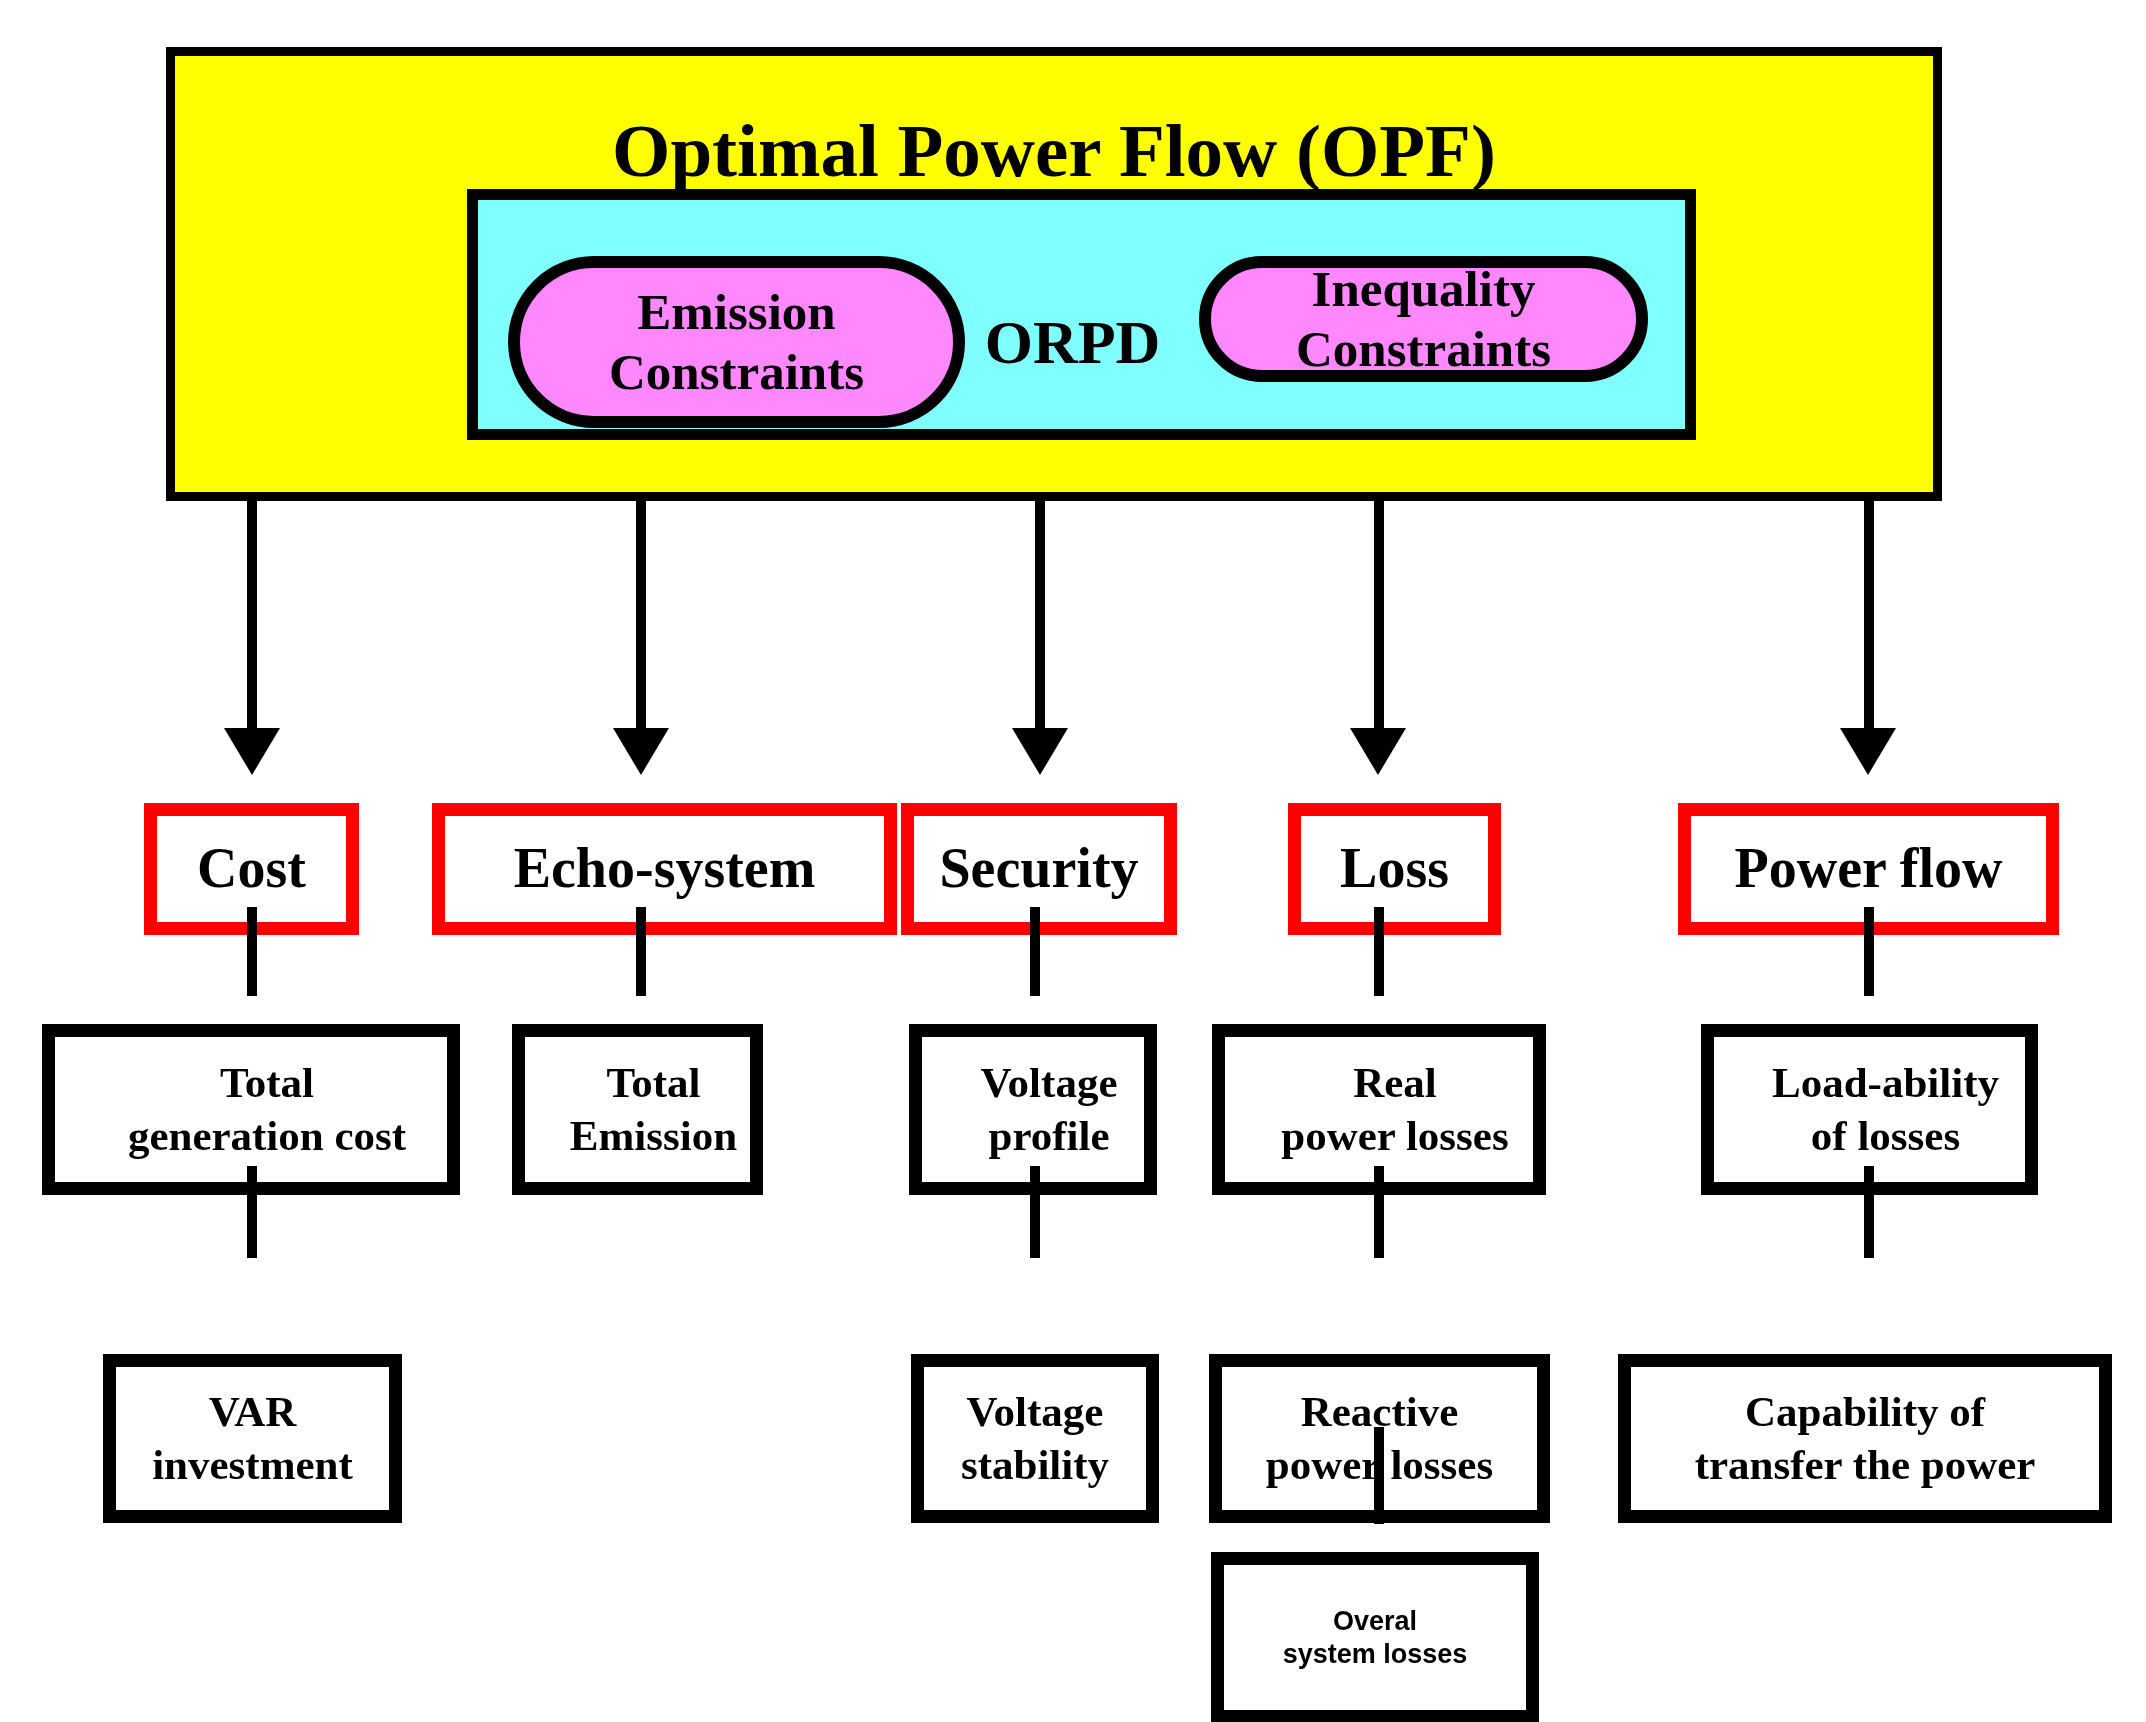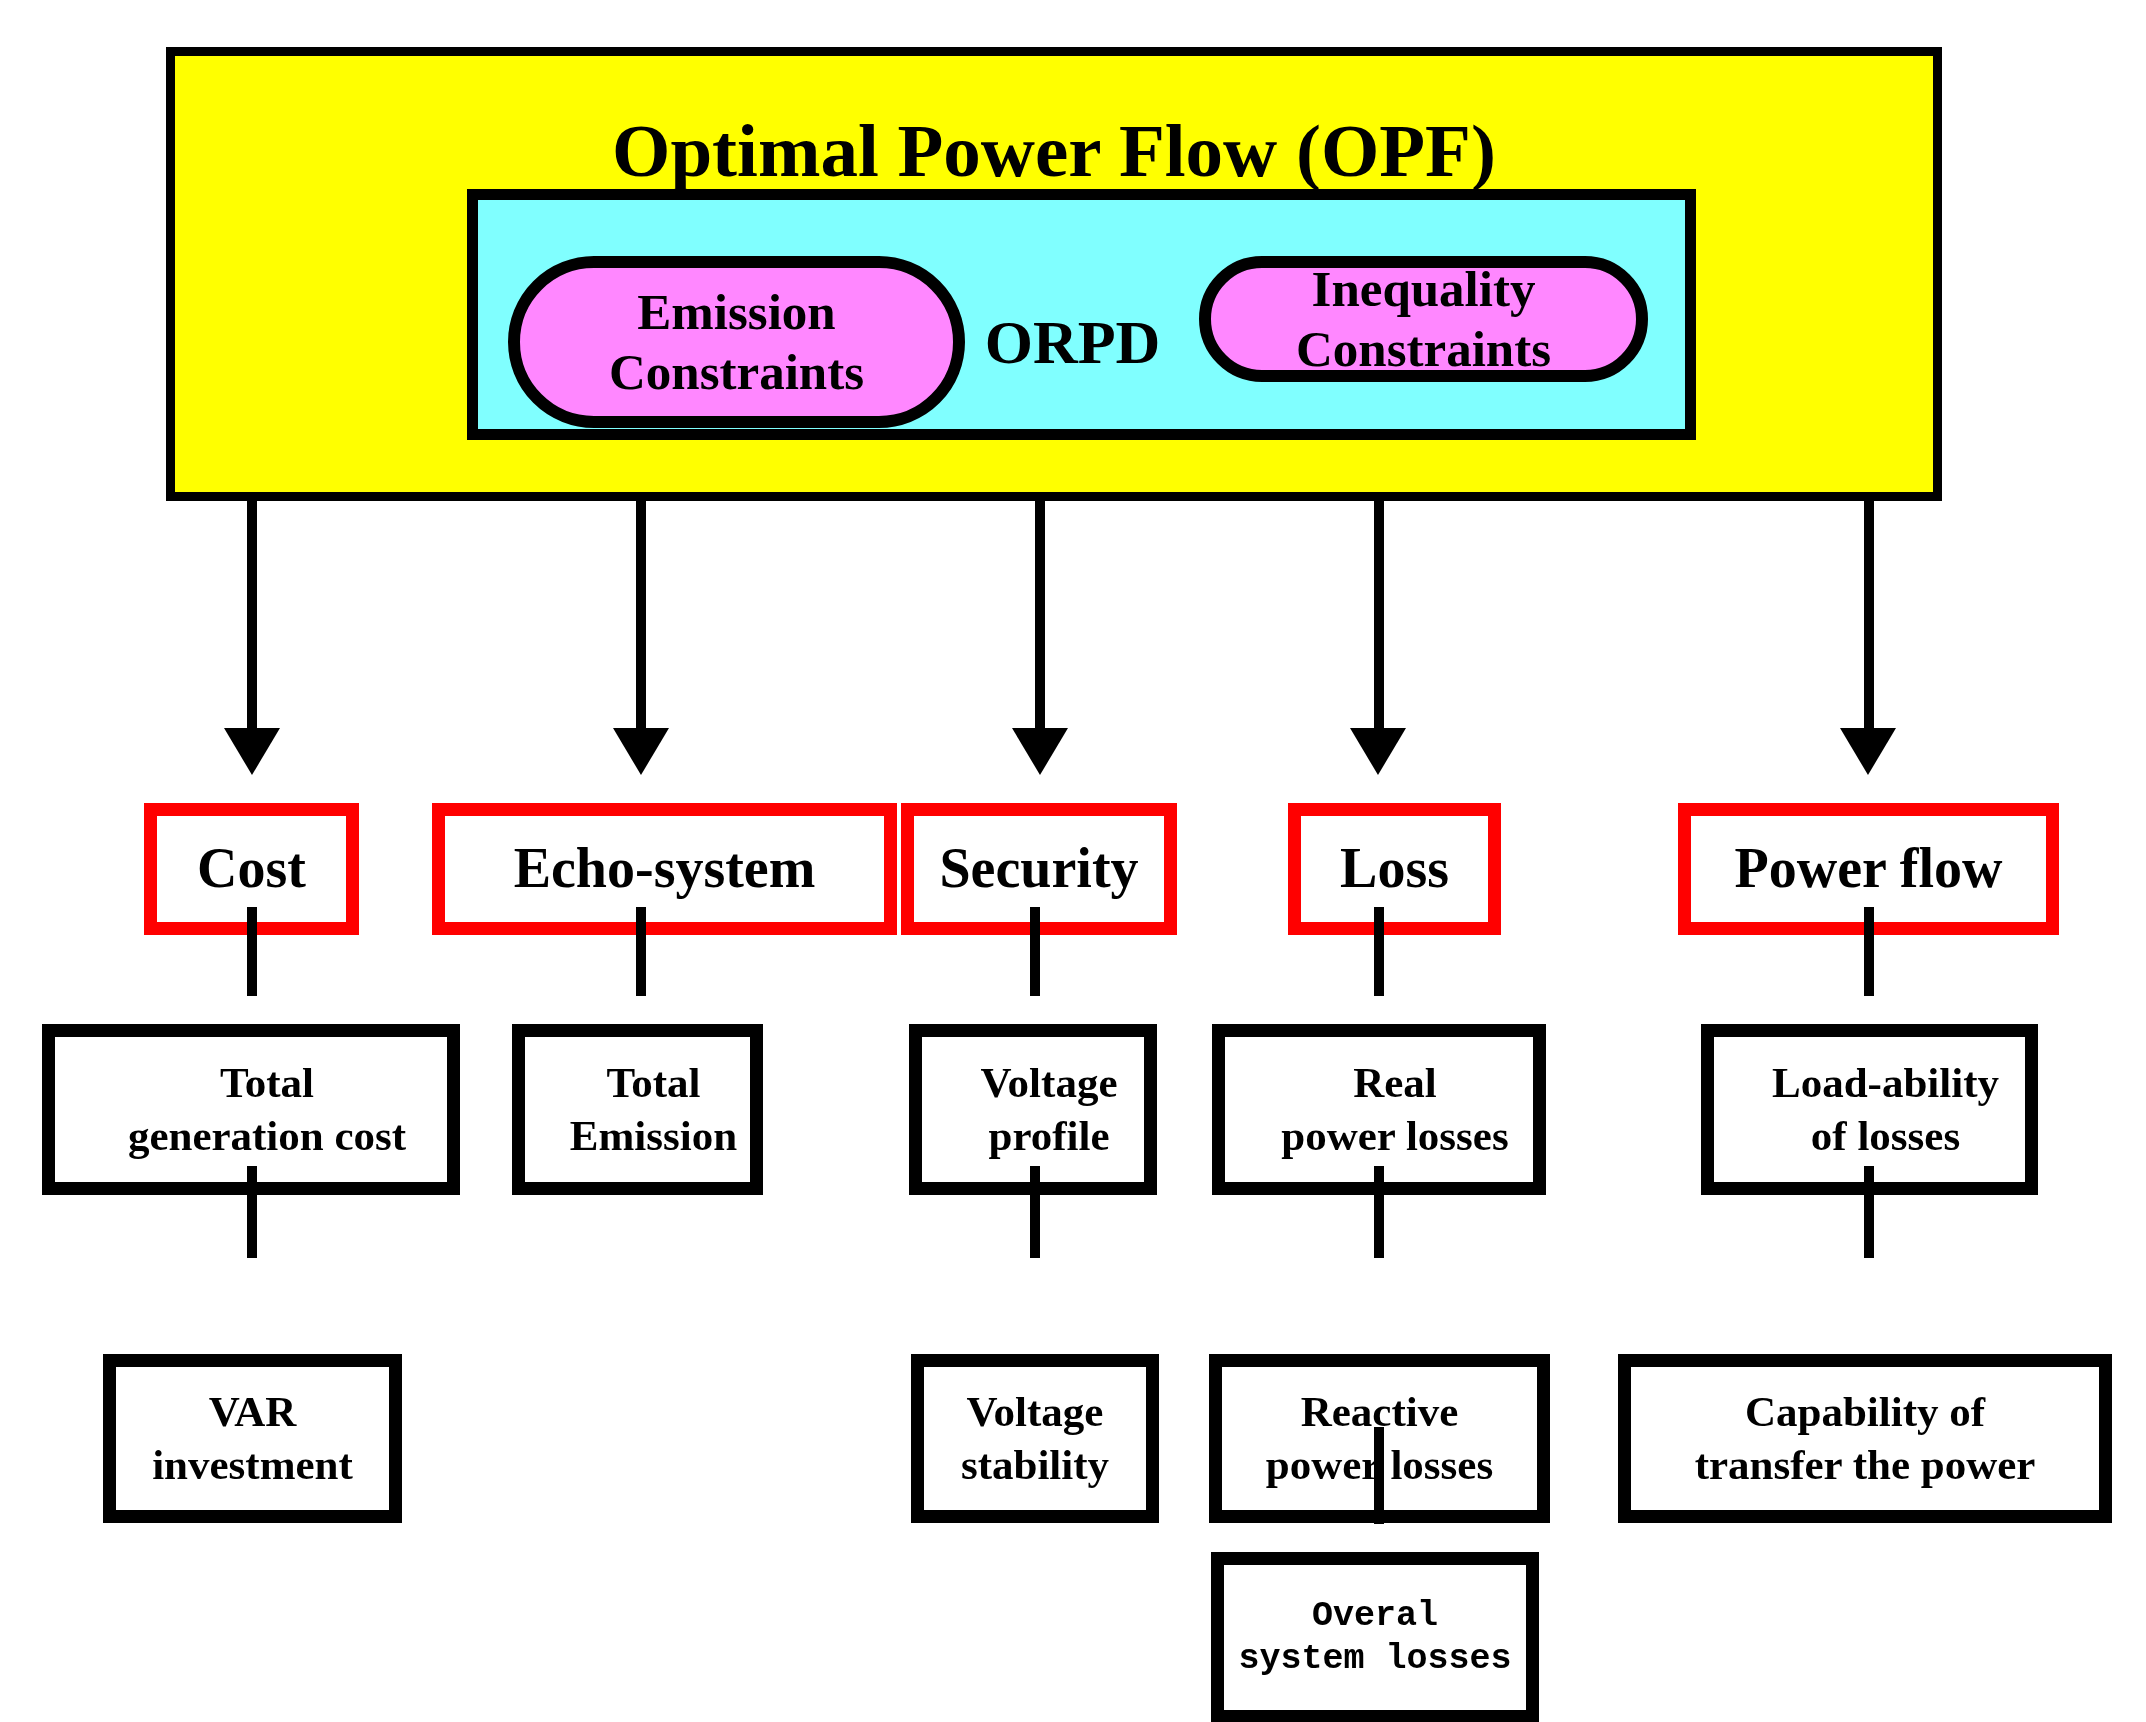--- a/index.html
+++ b/index.html
@@ -36,21 +36,21 @@
   
   .category{top:775px;height:132px;background:var(--node-fill,#fff);
     border:13px solid var(--category-border,#f00);font-size:56px;line-height:1.1;}
 
   
   .node{background:var(--node-fill,#fff);border:13px solid var(--line,#000);
     font-size:43px;line-height:1.22;}
   .row2{top:996px;height:171px;padding-left:32px;}
   .row3{top:1326px;height:169px;}
   .row4{top:1524px;height:171px;}
-  .alt-font{font-family:Liberation Mono, monospace;font-size:35px;}
+  .alt-font{font-family:Liberation Sans, sans-serif;font-size:27px;}
 
   
   .vline{width:10.3px;background:var(--line,#000);}
 </style>
 </head>
 <body>
 
 <div class="abs opf-box"></div>
 <div class="abs center opf-title">Optimal Power Flow (OPF)</div>
 

